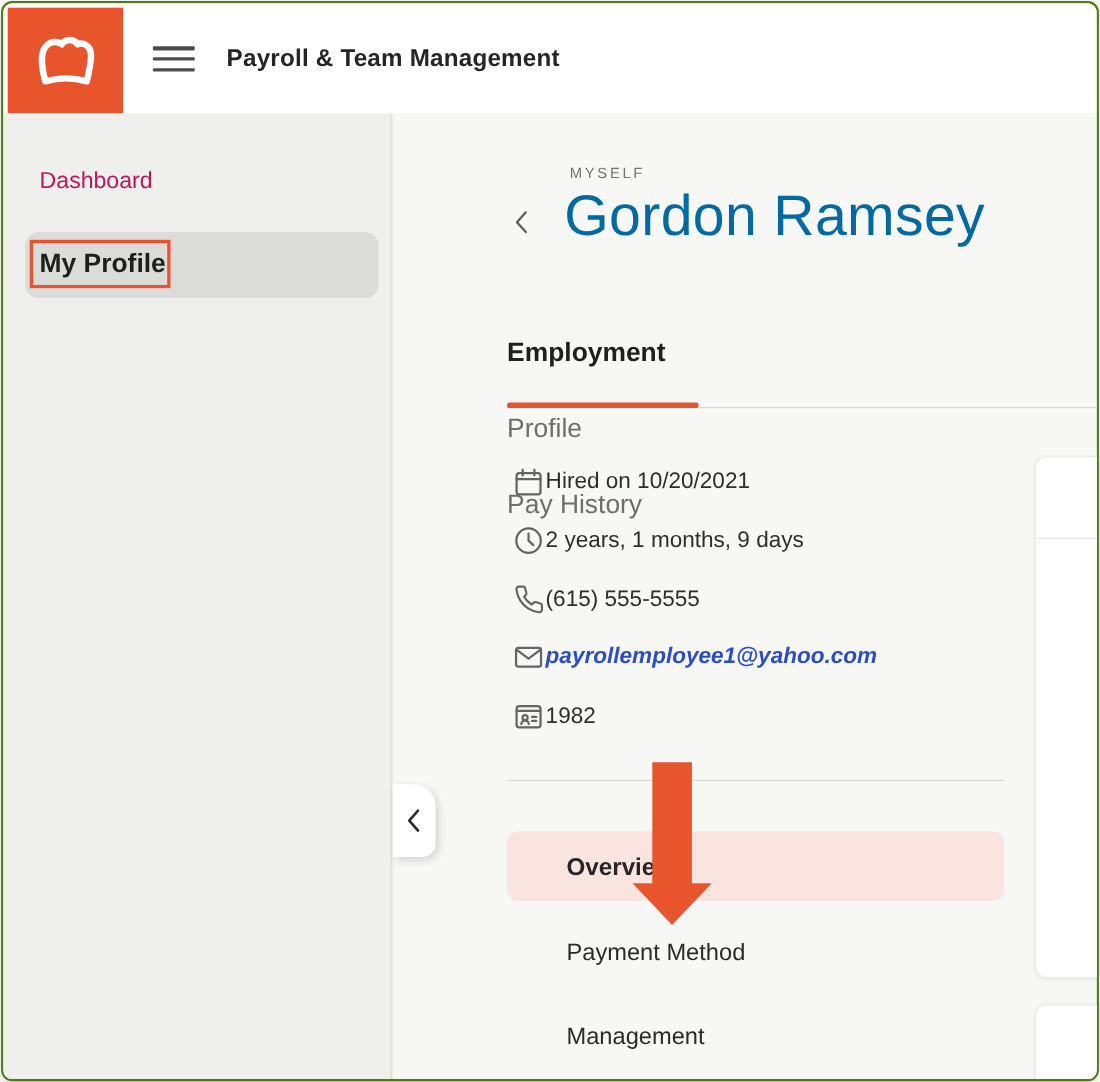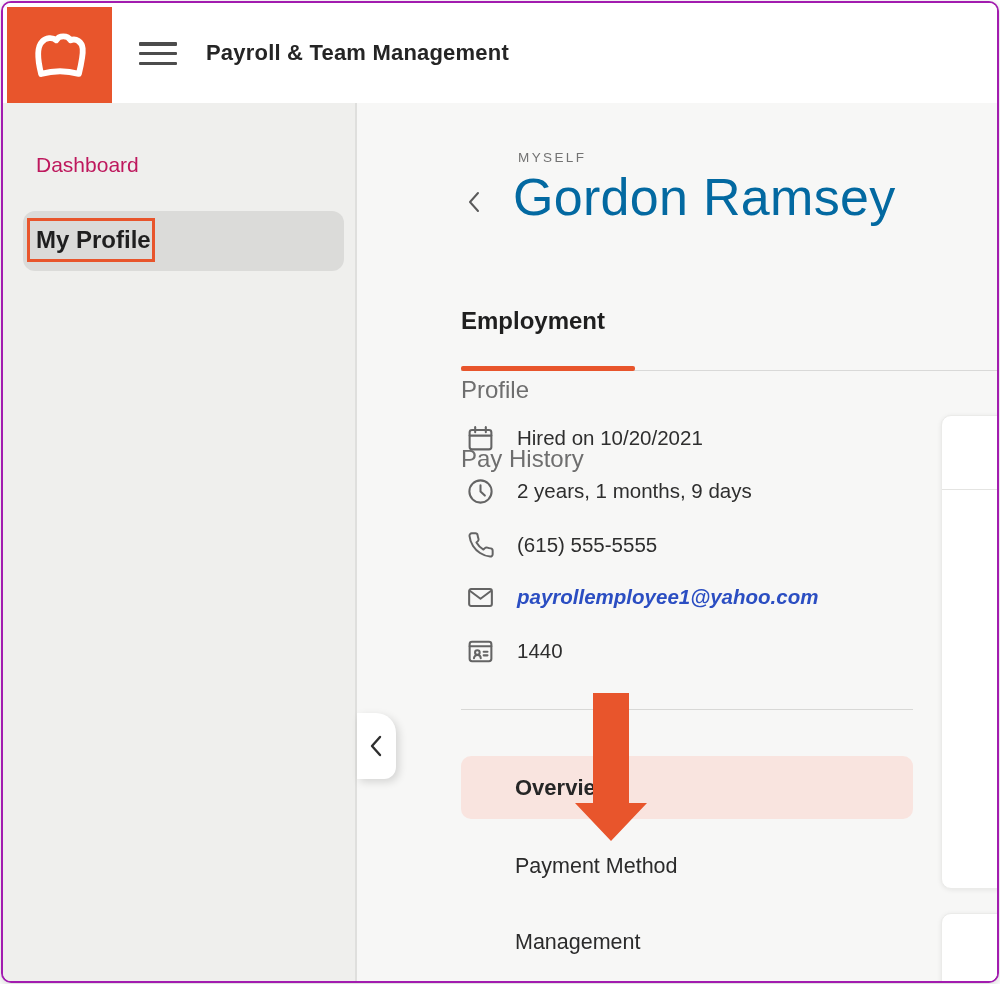--- a/index.html
+++ b/index.html
@@ -1,18 +1,18 @@
 <!DOCTYPE html>
 <html><head>
 <meta charset="utf-8">
 <style>
   html,body{margin:0;padding:0;background:#ffffff;}
   body{width:1000px;height:984px;position:relative;font-family:"Liberation Sans",sans-serif;
        -webkit-font-smoothing:antialiased;}
-  .frame{position:absolute;inset:1px;border:2px solid #a21caf;border-radius:10px;
+  .frame{position:absolute;inset:1px;border:2px solid #4d7c0f;border-radius:10px;
          overflow:hidden;background:#ffffff;box-shadow:0 2px 8px rgba(0,0,0,0.18);}
 
   
   .header{position:absolute;top:0;left:0;right:0;height:100px;background:#ffffff;}
   .logo-tile{position:absolute;left:4px;top:4px;width:105px;height:96px;background:#E8552C;
              display:flex;align-items:center;justify-content:center;}
   .hamburger{position:absolute;left:136px;top:39px;width:38px;height:23px;cursor:pointer;
              display:flex;flex-direction:column;justify-content:space-between;}
   .hamburger span{display:block;height:3.5px;background:#4C4C4C;border-radius:1px;}
   .app-title{position:absolute;left:203px;top:0;height:100px;display:flex;align-items:center;
@@ -41,21 +41,21 @@
   .emp-name{position:absolute;left:156px;top:64px;font-size:52px;font-weight:500;color:#0369a1;
             letter-spacing:0.3px;}
 
   .tabs{position:absolute;left:104px;top:204px;display:flex;gap:41px;font-size:24px;flex-direction:column;}
   .tab{color:#6E6E6E;cursor:pointer;white-space:nowrap;}
   .tab.active{color:#1F1F1F;font-weight:700;}
   .tab-track{position:absolute;left:104px;right:0;top:267px;height:1px;background:#D9D9D8;}
   .tab-bar{position:absolute;left:104px;top:263px;width:174px;height:5px;background:#E8552C;
            border-radius:2px;}
 
-  .detail-row{position:absolute;left:108px;height:34px;display:flex;align-items:center;gap:21px;}
+  .detail-row{position:absolute;left:108px;height:34px;display:flex;align-items:center;}
   .detail-row .txt{font-size:20.5px;color:#2E2E2E;white-space:nowrap;}
   .detail-row .txt.link{color:#2B4EC2;font-weight:700;cursor:pointer;font-style:italic;}
   .detail-icon{width:31px;height:31px;flex:0 0 31px;display:flex;align-items:center;justify-content:center;}
 
   .sec-divider{position:absolute;left:104px;top:606px;width:452px;height:1px;background:#D8D8D6;}
   .overview-pill{position:absolute;left:104px;top:653px;width:452px;height:63px;background:#F9E4DF;
                  border-radius:10px;display:flex;align-items:center;cursor:pointer;}
   .overview-pill .lbl{font-size:22px;font-weight:700;color:#262626;padding-left:54px;}
   .sec-item{position:absolute;left:158px;font-size:21.5px;color:#2B2B2B;cursor:pointer;white-space:nowrap;}
 
@@ -170,21 +170,21 @@
       <span class="detail-icon">
         <svg width="29" height="29" viewBox="0 0 24 24" fill="none" stroke="#646464" stroke-width="1.7" stroke-linecap="round" stroke-linejoin="round">
           <rect x="3" y="4" width="18" height="16" rx="2"></rect>
           <line x1="3" y1="7.6" x2="21" y2="7.6"></line>
           <circle cx="9.4" cy="12.8" r="1.9"></circle>
           <path d="M6.6 17.6 c0-1.6 1.3-2.7 2.8-2.7 s2.8 1.1 2.8 2.7"></path>
           <line x1="14.6" y1="12.2" x2="17.8" y2="12.2"></line>
           <line x1="14.6" y1="15.2" x2="17.8" y2="15.2"></line>
         </svg>
       </span>
-      <span class="txt">1440</span>
+      <span class="txt">1982</span>
     </div>
 
     <div class="sec-divider"></div>
 
     <div class="overview-pill">
       <span class="lbl">Overview</span>
     </div>
     <div class="sec-item" style="top:751px">Payment Method</div>
     <div class="sec-item" style="top:827px">Management</div>
 

